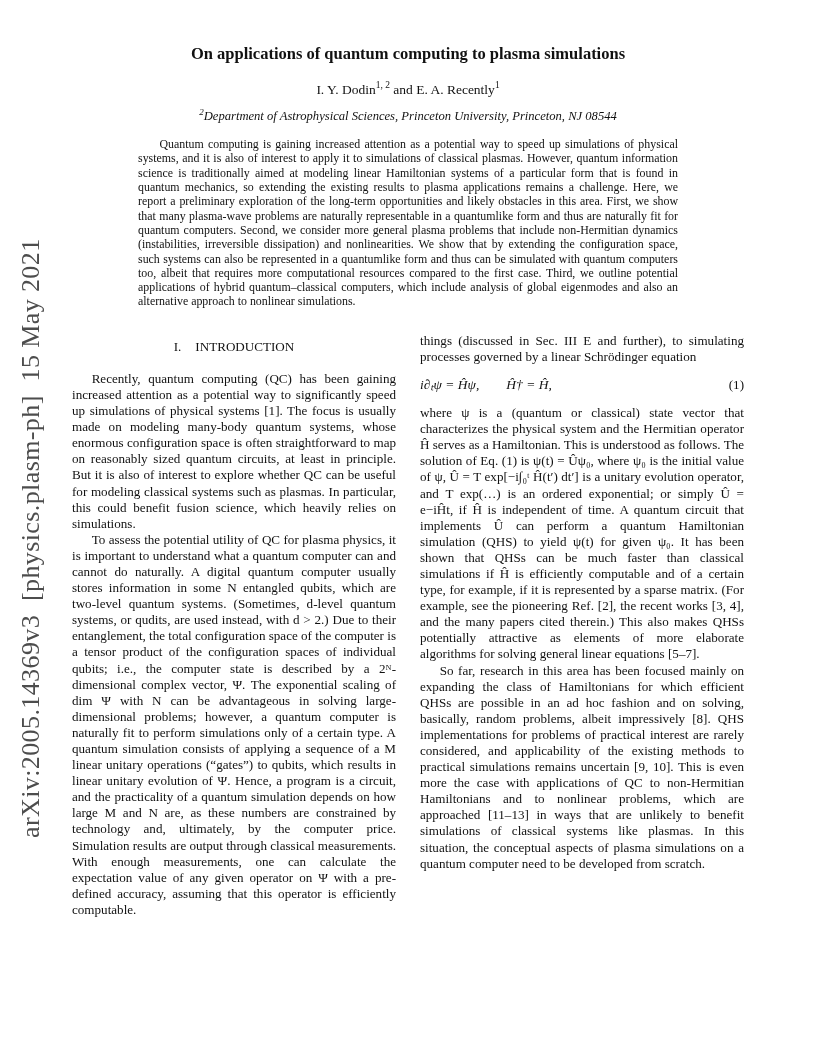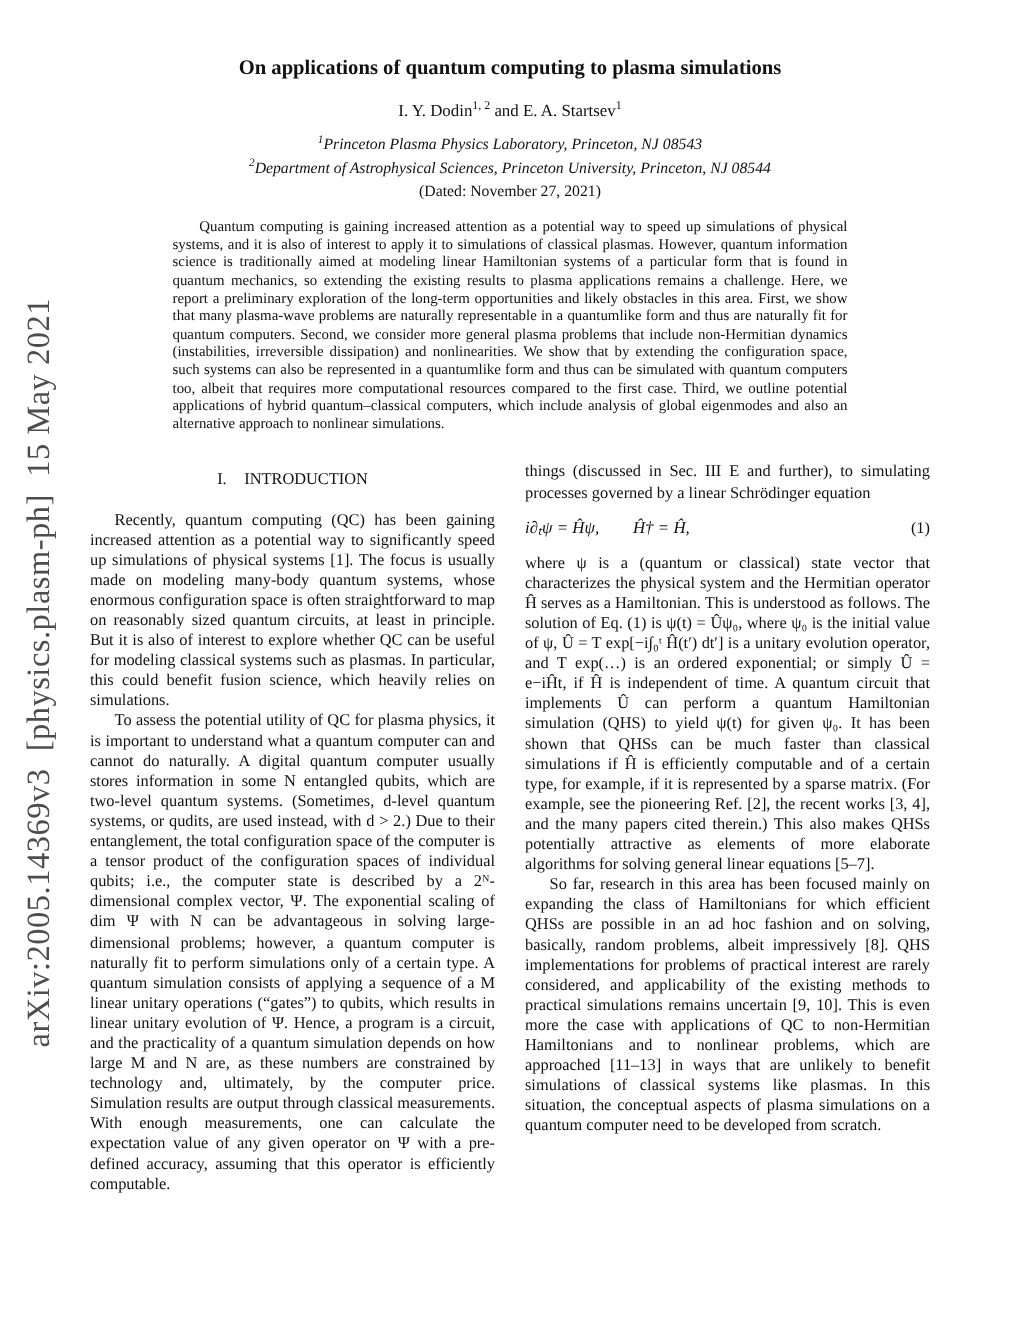--- a/index.html
+++ b/index.html
@@ -99,27 +99,25 @@
 <body>
 
 <div class="page">
 
   <div class="arxiv-watermark">arXiv:2005.14369v3  [physics.plasm-ph]  15 May 2021</div>
 
   <div class="content">
 
     <h1 class="title">On applications of quantum computing to plasma simulations</h1>
 
-    <div class="authors"><span>I. Y. Dodin</span><sup>1, 2</sup><span> and </span><span>E. A. Startsev</span><sup>1</sup></div>
+    <div class="authors"><span>I. Y. Dodin</span><sup>1, 2</sup><span> and </span><span>E. A. Recently</span><sup>1</sup></div>
 
-    <div class="affiliation"><sup>1</sup><span>Princeton Plasma Physics Laboratory, Princeton, NJ 08543</span></div>
 
     <div class="affiliation"><sup>2</sup><span>Department of Astrophysical Sciences, Princeton University, Princeton, NJ 08544</span></div>
 
-    <div class="dateline">(Dated: November 27, 2021)</div>
 
     <div class="abstract">Quantum computing is gaining increased attention as a potential way to speed up simulations of physical systems, and it is also of interest to apply it to simulations of classical plasmas. However, quantum information science is traditionally aimed at modeling linear Hamiltonian systems of a particular form that is found in quantum mechanics, so extending the existing results to plasma applications remains a challenge. Here, we report a preliminary exploration of the long-term opportunities and likely obstacles in this area. First, we show that many plasma-wave problems are naturally representable in a quantumlike form and thus are naturally fit for quantum computers. Second, we consider more general plasma problems that include non-Hermitian dynamics (instabilities, irreversible dissipation) and nonlinearities. We show that by extending the configuration space, such systems can also be represented in a quantumlike form and thus can be simulated with quantum computers too, albeit that requires more computational resources compared to the first case. Third, we outline potential applications of hybrid quantum–classical computers, which include analysis of global eigenmodes and also an alternative approach to nonlinear simulations.</div>
 
     <div class="columns">
 
       <div class="col">
         <h2 class="section-heading"><span class="sec-num">I.</span><span>INTRODUCTION</span></h2>
 
         <p>Recently, quantum computing (QC) has been gaining increased attention as a potential way to significantly speed up simulations of physical systems [1]. The focus is usually made on modeling many-body quantum systems, whose enormous configuration space is often straightforward to map on reasonably sized quantum circuits, at least in principle. But it is also of interest to explore whether QC can be useful for modeling classical systems such as plasmas. In particular, this could benefit fusion science, which heavily relies on simulations.</p>
 

